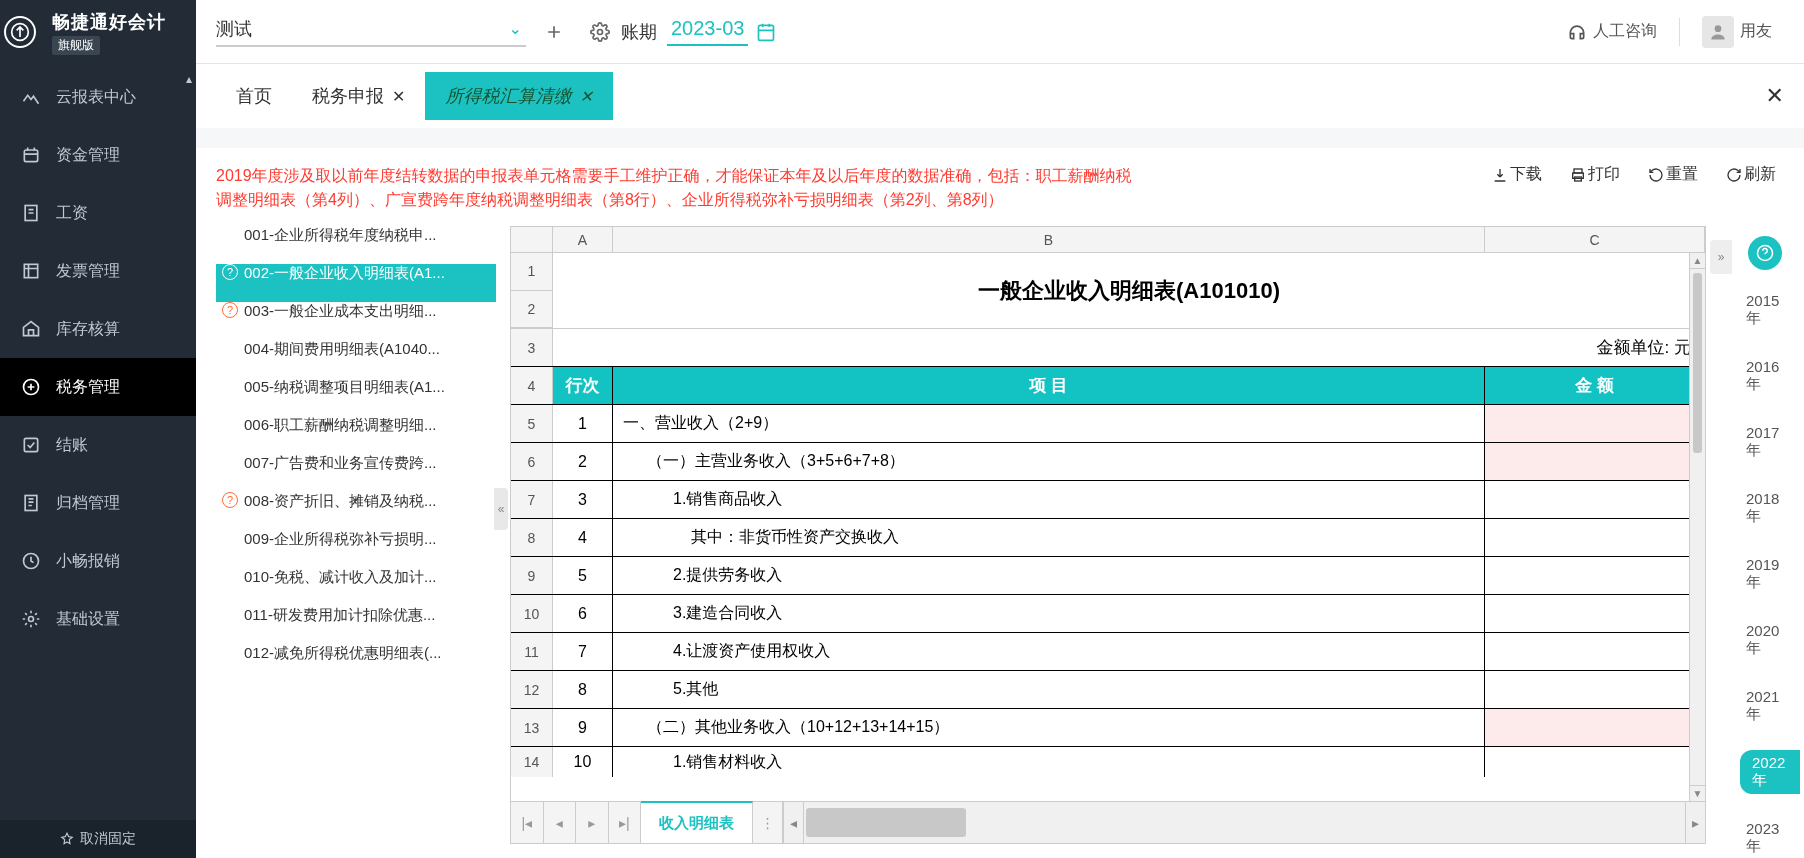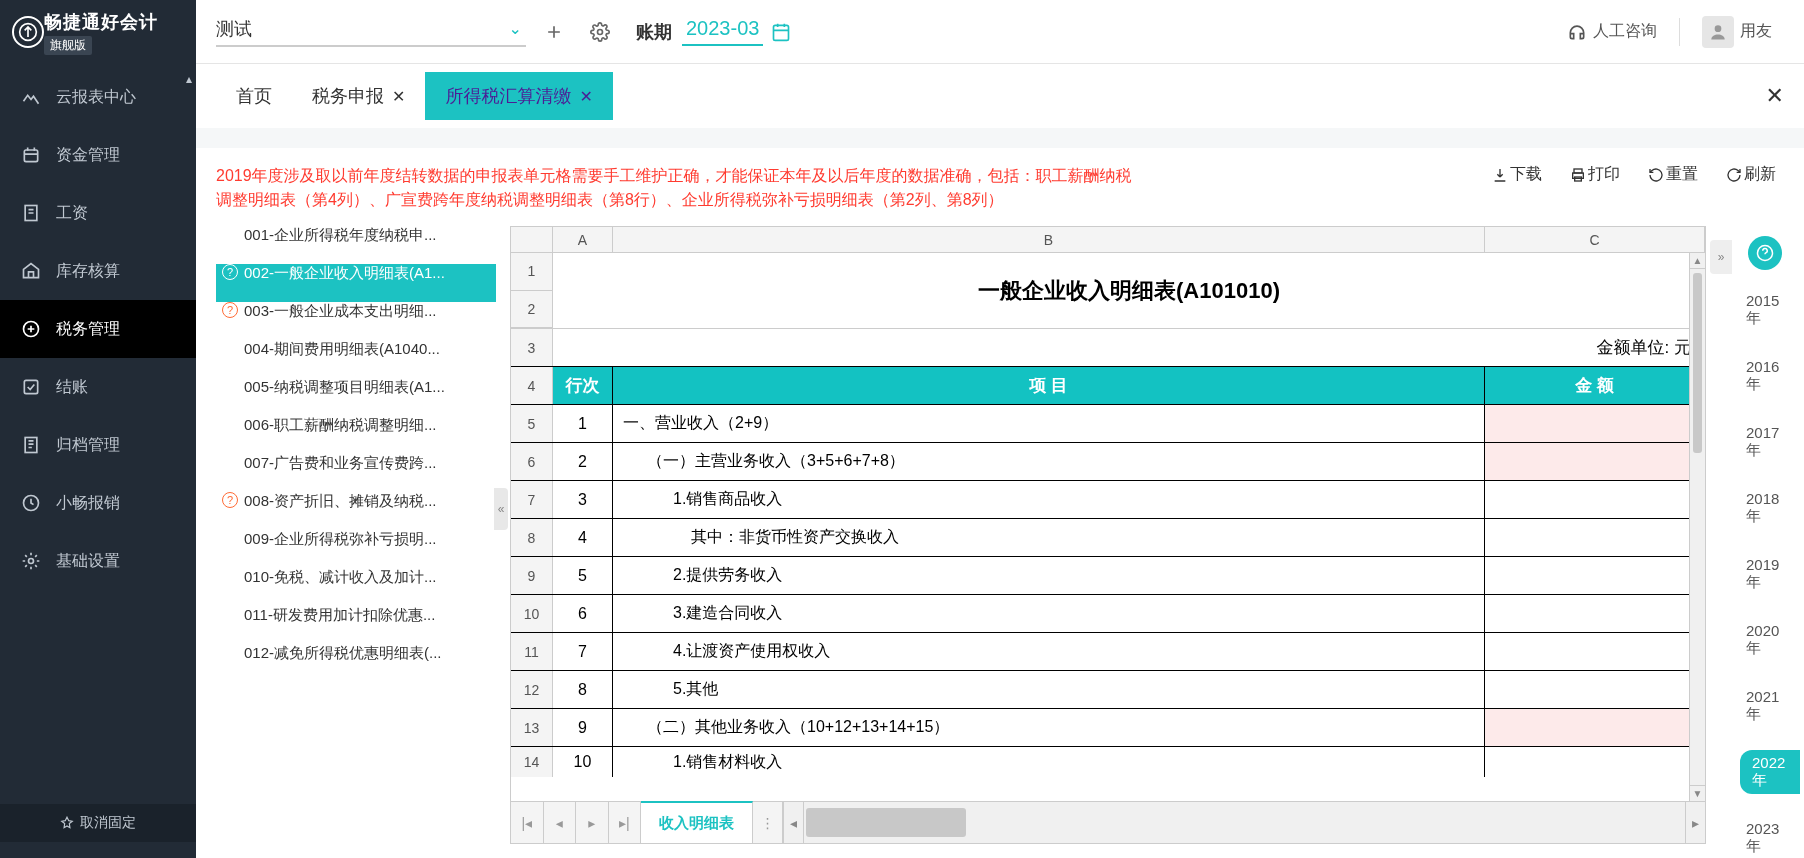--- a/index.html
+++ b/index.html
@@ -1,49 +1,49 @@
 <!DOCTYPE html>
 <html><head>
 <meta charset="utf-8">
 <style>
 * { margin: 0; padding: 0; box-sizing: border-box; }
 body { font-family: "Microsoft YaHei", Arial, sans-serif; font-size: 14px; background: #fff; overflow: hidden; width: 1804px; height: 858px; }
 
 
 .sidebar { position: absolute; left: 0; top: 0; width: 196px; height: 858px; background: #222b36; color: #c0c8d1; overflow: hidden; }
-.logo-area { height: 64px; padding: 8px 12px; display: flex; align-items: center; gap: 0; }
+.logo-area { height: 64px; padding: 8px 4px; display: flex; align-items: center; gap: 16px; }
 .logo-icon { width: 32px; height: 32px; border: 2px solid #fff; border-radius: 50%; display: flex; align-items: center; justify-content: center; color: #fff; font-size: 18px; }
 .logo-text { display: flex; flex-direction: column; }
 .logo-title { color: #fff; font-size: 18px; font-weight: bold; letter-spacing: 1px; }
 .logo-sub { color: #fff; font-size: 12px; background: #3a4552; padding: 1px 6px; border-radius: 2px; margin-top: 2px; align-self: flex-start; }
 .nav { margin-top: 4px; }
 .nav-item { height: 58px; display: flex; align-items: center; padding: 0 20px; gap: 14px; cursor: pointer; font-size: 16px; color: #c0c8d1; }
 .nav-item.active { background: #000; color: #fff; }
 .nav-icon { width: 22px; height: 22px; display: inline-flex; align-items: center; justify-content: center; flex-shrink: 0; }
 .nav-caret { position: absolute; top: 72px; right: 4px; color: #c0c8d1; font-size: 12px; }
-.pin-bar { position: absolute; bottom: 16px; left: 0; right: 0; height: 38px; background: #1a222b; display: flex; align-items: center; justify-content: center; gap: 6px; color: #c0c8d1; cursor: pointer; }
+.pin-bar { position: absolute; bottom: 0; left: 0; right: 0; height: 38px; background: #1a222b; display: flex; align-items: center; justify-content: center; gap: 6px; color: #c0c8d1; cursor: pointer; }
 
 
 .header { position: absolute; left: 196px; top: 0; right: 0; height: 64px; background: #fff; border-bottom: 1px solid #e5e5e5; display: flex; align-items: center; padding: 0 20px; }
 .company-sel { display: flex; align-items: center; gap: 8px; width: 310px; border-bottom: 2px solid #ccc; padding-bottom: 4px; position: relative; }
 .company-sel .caret { position: absolute; right: 4px; color: #1cc2c2; font-size: 16px; }
 .hdr-icon { width: 36px; height: 36px; display: flex; align-items: center; justify-content: center; color: #666; cursor: pointer; font-size: 20px; margin-left: 10px; }
-.period-lbl { margin-left: 18px; font-size: 18px; color: #333; font-weight: bold; }
+.period-lbl { margin-left: 3px; font-size: 18px; color: #333; }
 .period-val { margin-left: 10px; font-size: 20px; color: #1cc2c2; border-bottom: 2px solid #1cc2c2; padding: 0 4px 4px; }
 .cal-icon { margin-left: 8px; color: #1cc2c2; font-size: 20px; cursor: pointer; }
 .spacer { flex: 1; }
 .hdr-right { display: flex; align-items: center; gap: 10px; }
 .hdr-link { display: flex; align-items: center; gap: 6px; font-size: 16px; color: #555; cursor: pointer; padding: 0 12px; }
 .vdiv { width: 1px; height: 28px; background: #ddd; }
 .avatar { width: 32px; height: 32px; background: #e6e6e6; border-radius: 4px; display: flex; align-items: center; justify-content: center; color: #999; }
 
 
 .tabs { position: absolute; left: 196px; top: 64px; right: 0; height: 64px; display: flex; align-items: center; padding: 0 20px; background: #fff; }
 .tab { height: 48px; padding: 0 20px; display: flex; align-items: center; gap: 8px; font-size: 18px; color: #333; cursor: pointer; }
-.tab.active { background: #1cc2c2; color: #4c1d95; }
+.tab.active { background: #1cc2c2; color: #14532d; font-style: italic; }
 .tab .close { font-size: 16px; }
 .tabs-close-all { position: absolute; right: 20px; font-size: 22px; color: #333; cursor: pointer; }
 
 
 .content { position: absolute; left: 196px; top: 128px; right: 0; bottom: 0; background: #f5f7f8; padding-top: 20px; overflow: hidden; }
 .inner { background: #fff; height: 100%; padding: 16px 20px 0; position: relative; }
 
 .warn-row { display: flex; align-items: flex-start; gap: 20px; }
 .warn-text { color: #ff3b30; font-size: 16px; line-height: 24px; max-width: 920px; }
 .actions { margin-left: auto; display: flex; align-items: center; gap: 28px; padding-right: 8px; }
@@ -164,20 +164,29 @@
         <span>资金管理</span>
       </div>
       <div class="nav-item">
         <span class="nav-icon">
           <svg width="20" height="20" viewBox="0 0 24 24" stroke="currentColor" stroke-width="2" fill="none">
             <rect x="5" y="3" width="14" height="18"></rect>
             <path d="M9 8h6M9 12h6"></path>
           </svg>
         </span>
         <span>工资</span>
+      </div>
+      <div class="nav-item">
+        <span class="nav-icon">
+          <svg width="20" height="20" viewBox="0 0 24 24" stroke="currentColor" stroke-width="2" fill="none">
+            <rect x="4" y="4" width="16" height="16"></rect>
+            <path d="M4 9h16M9 4v16"></path>
+          </svg>
+        </span>
+        <span>发票管理</span>
       </div>
       <div class="nav-item">
         <span class="nav-icon">
           <svg width="20" height="20" viewBox="0 0 24 24" stroke="currentColor" stroke-width="2" fill="none">
             <path d="M3 10l9-7 9 7v10H3z"></path>
             <path d="M9 20v-7h6v7"></path>
           </svg>
         </span>
         <span>库存核算</span>
       </div>

